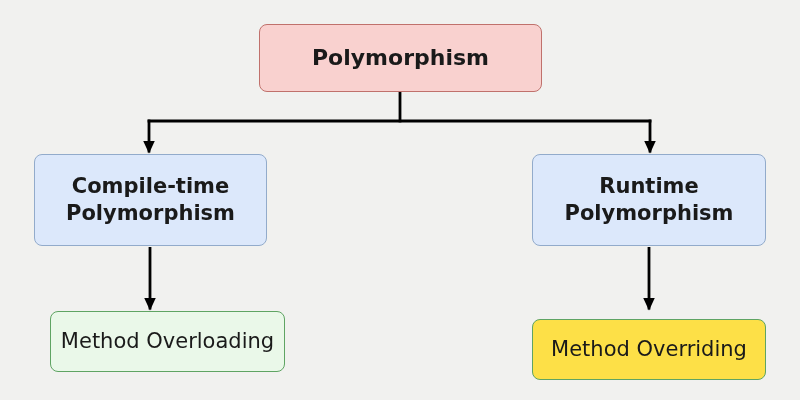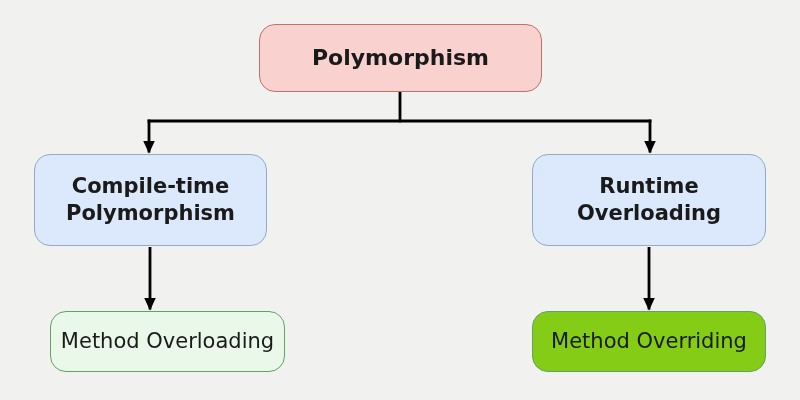--- a/index.html
+++ b/index.html
@@ -20,21 +20,21 @@
     width: 800px; height: 400px;
     pointer-events: none;
   }
   .node {
     position: absolute;
     display: flex;
     align-items: center;
     justify-content: center;
     text-align: center;
     border: 1.6px solid #999;
-    border-radius: 16px;
+    border-radius: 8px;
     box-sizing: border-box;
     color: #1a1a1a;
     white-space: pre-line;
     line-height: 1.28;
   }
   .node-root {
     left: 259px; top: 24px;
     width: 283px; height: 68px;
     font-size: 22px;
     font-weight: 700;
@@ -89,24 +89,24 @@
     <span>Polymorphism</span>
   </div>
 
   <div class="node node-compile" style="background: rgb(220, 232, 251); border-color: rgb(146, 171, 203); color: rgb(26, 26, 26);">
     <span>Compile-time
 Polymorphism</span>
   </div>
 
   <div class="node node-runtime" style="background: rgb(220, 232, 251); border-color: rgb(146, 171, 203); color: rgb(26, 26, 26);">
     <span>Runtime
-Overloading</span>
+Polymorphism</span>
   </div>
 
   <div class="node node-leaf node-overloading" style="background: rgb(234, 248, 233); border-color: rgb(95, 164, 99); color: rgb(26, 26, 26);">
     <span>Method Overloading</span>
   </div>
 
-  <div class="node node-leaf node-overriding" style="background: #84cc16; border-color: rgb(95, 164, 99); color: rgb(26, 26, 26);">
+  <div class="node node-leaf node-overriding" style="background: #fde047; border-color: rgb(95, 164, 99); color: rgb(26, 26, 26); margin-top: 8px;">
     <span>Method Overriding</span>
   </div>
 
 </div>
 
 </body></html>

